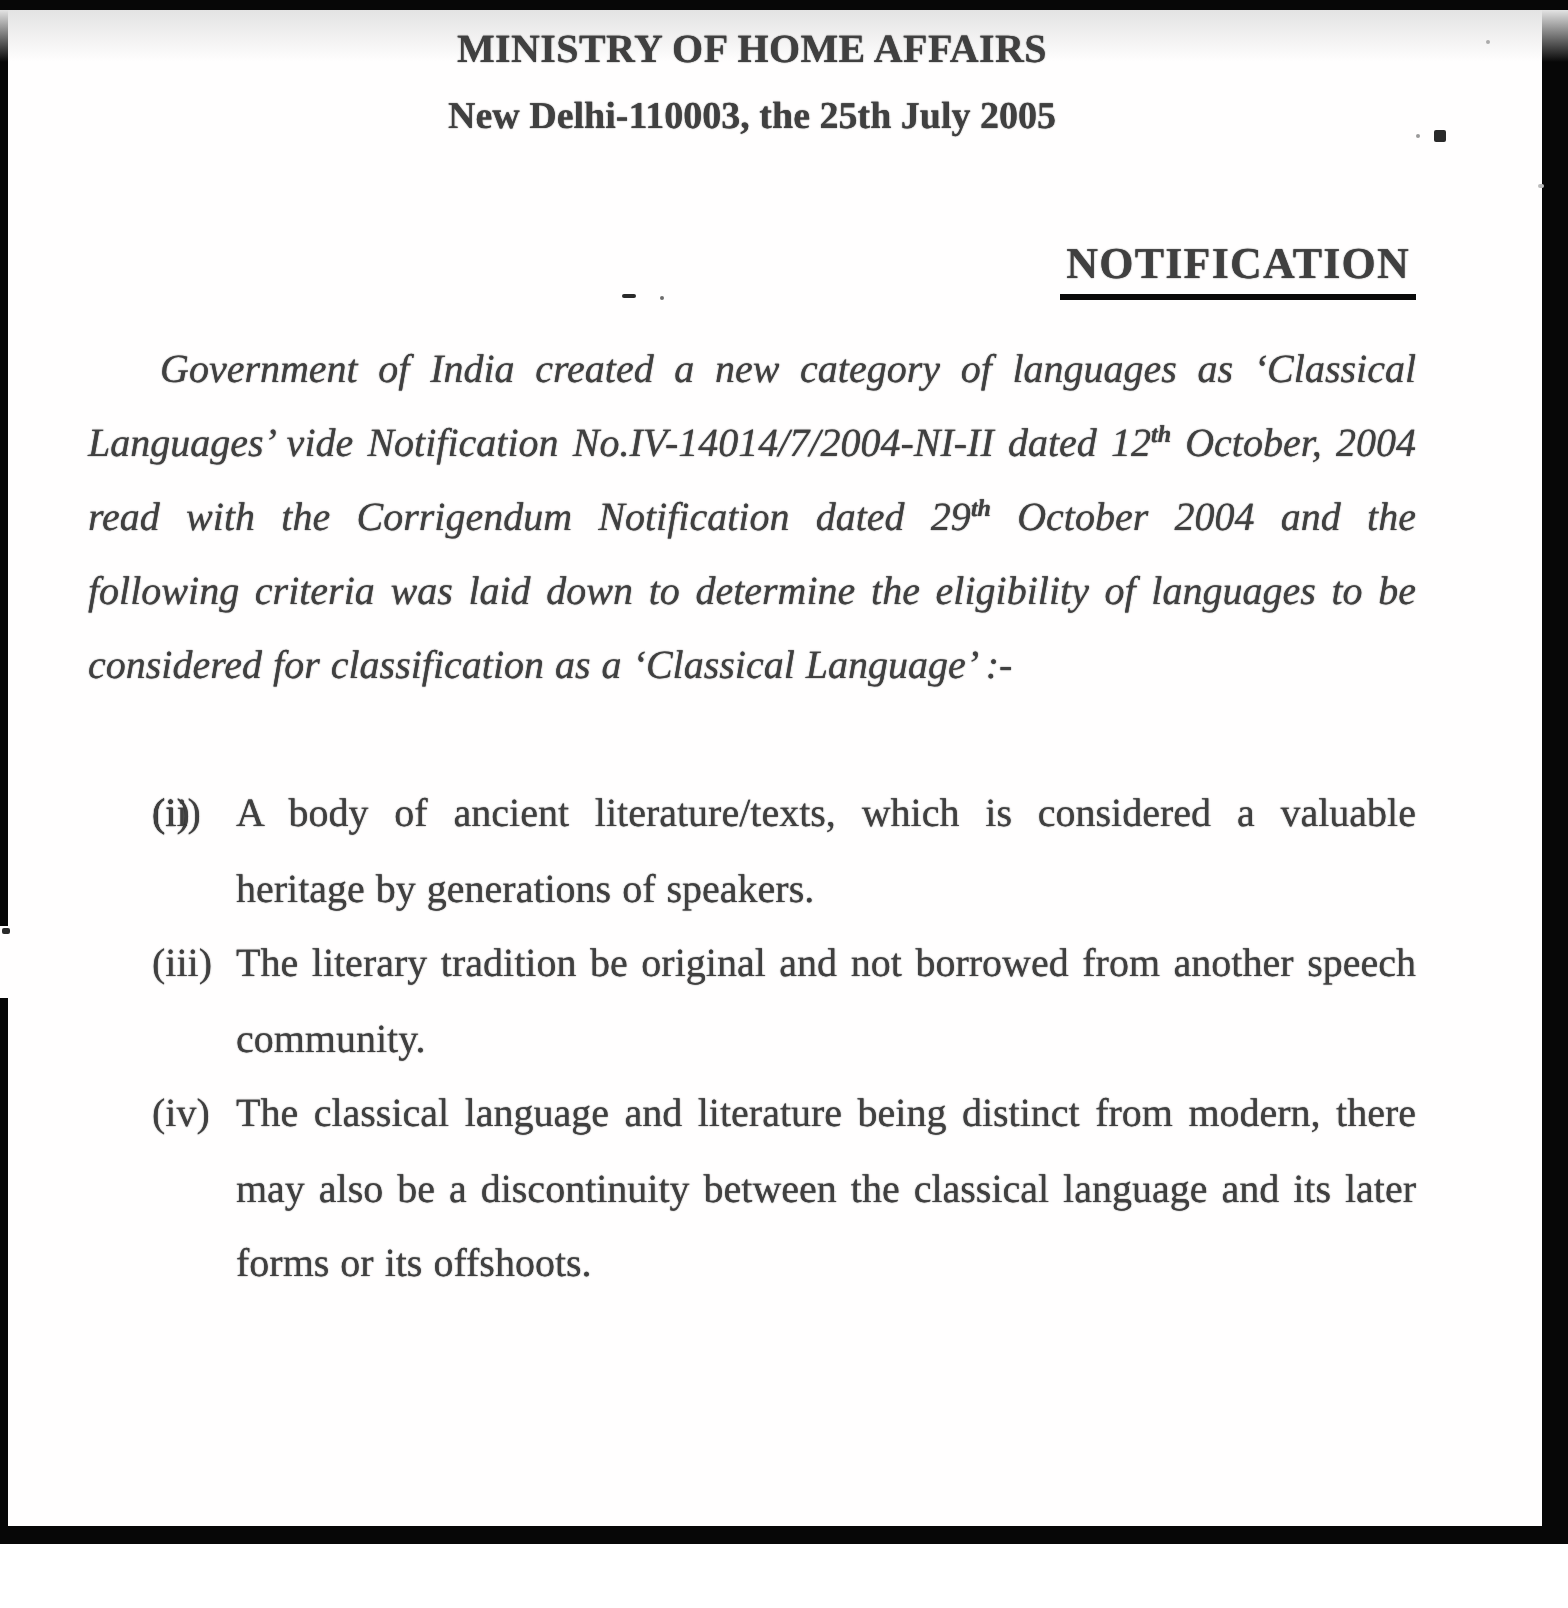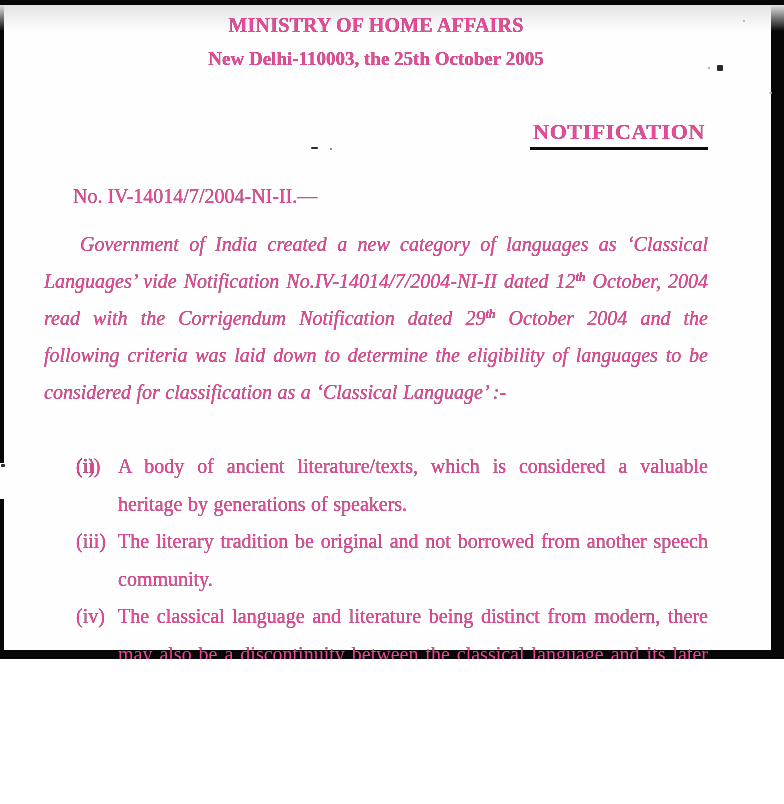--- a/index.html
+++ b/index.html
@@ -3,25 +3,25 @@
 <meta charset="utf-8">
 <style>
   html, body {
     margin: 0;
     padding: 0;
     background: #ffffff;
   }
   .page {
     position: relative;
     width: 784px;
-    height: 659px;
+    height: 772px;
     background: #fffefe;
     overflow: hidden;
     font-family: "Liberation Serif", "DejaVu Serif", serif;
-    color: #ec4899;
+    color: #404040;
   }
   
   .frame-top    { position:absolute; top:0; left:0; width:100%; height:5px;  background:#070707; }
   .frame-bottom { position:absolute; bottom:0; left:0; width:100%; height:9px; background:#070707; }
   .frame-left-upper { position:absolute; top:0; left:0; width:4px; height:463px; background:#070707; }
   .frame-left-lower { position:absolute; top:499px; bottom:0; left:0; width:4px; background:#070707; }
   .frame-right  { position:absolute; top:0; right:0; width:13px; height:100%; background:#070707; }
   
   .scan-shade {
     position:absolute; top:5px; left:0; width:100%; height:26px;
@@ -114,27 +114,26 @@
   <div class="frame-bottom"></div>
   <div class="frame-left-upper"></div>
   <div class="frame-left-lower"></div>
   <div class="frame-right"></div>
   <div class="scan-shade"></div>
 
   <div class="content ink">
 
     <div class="ministry-line">MINISTRY OF HOME AFFAIRS</div>
 
-    <div class="dateline">New Delhi-110003, the 25th October 2005</div>
+    <div class="dateline">New Delhi-110003, the 25th July 2005</div>
 
     <div class="notification-heading">
       <span class="underlined">NOTIFICATION</span>
     </div>
 
-    <div class="reference-number">No. IV-14014/7/2004-NI-II.—</div>
 
     <p class="intro-paragraph"><span>Government of India created a new category of languages as ‘Classical Languages’  vide Notification No.IV-14014/7/2004-NI-II  dated 12</span><sup>th</sup><span> October, 2004 read with the Corrigendum Notification  dated 29</span><sup>th</sup><span> October 2004 and the following criteria was laid down to determine the  eligibility of languages to be considered for classification as a ‘Classical Language’ :-</span></p>
 
     <div class="criteria-list">
 
       <div class="criteria-item">
         <span class="criteria-marker">(i)</span>
       </div>
 
       <div class="criteria-item">

